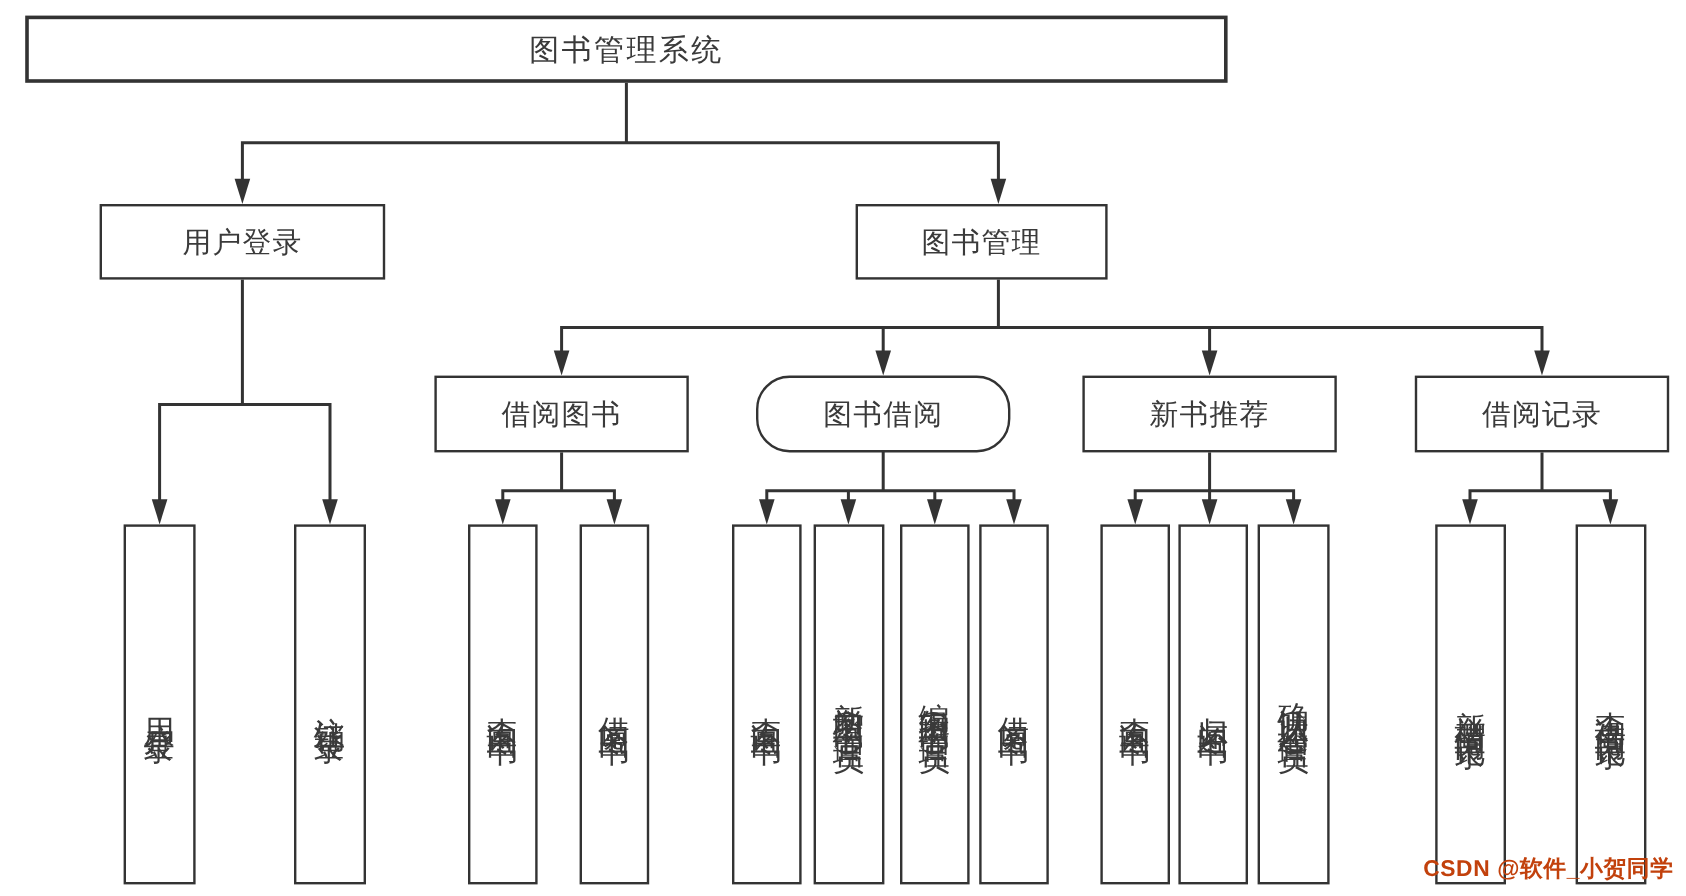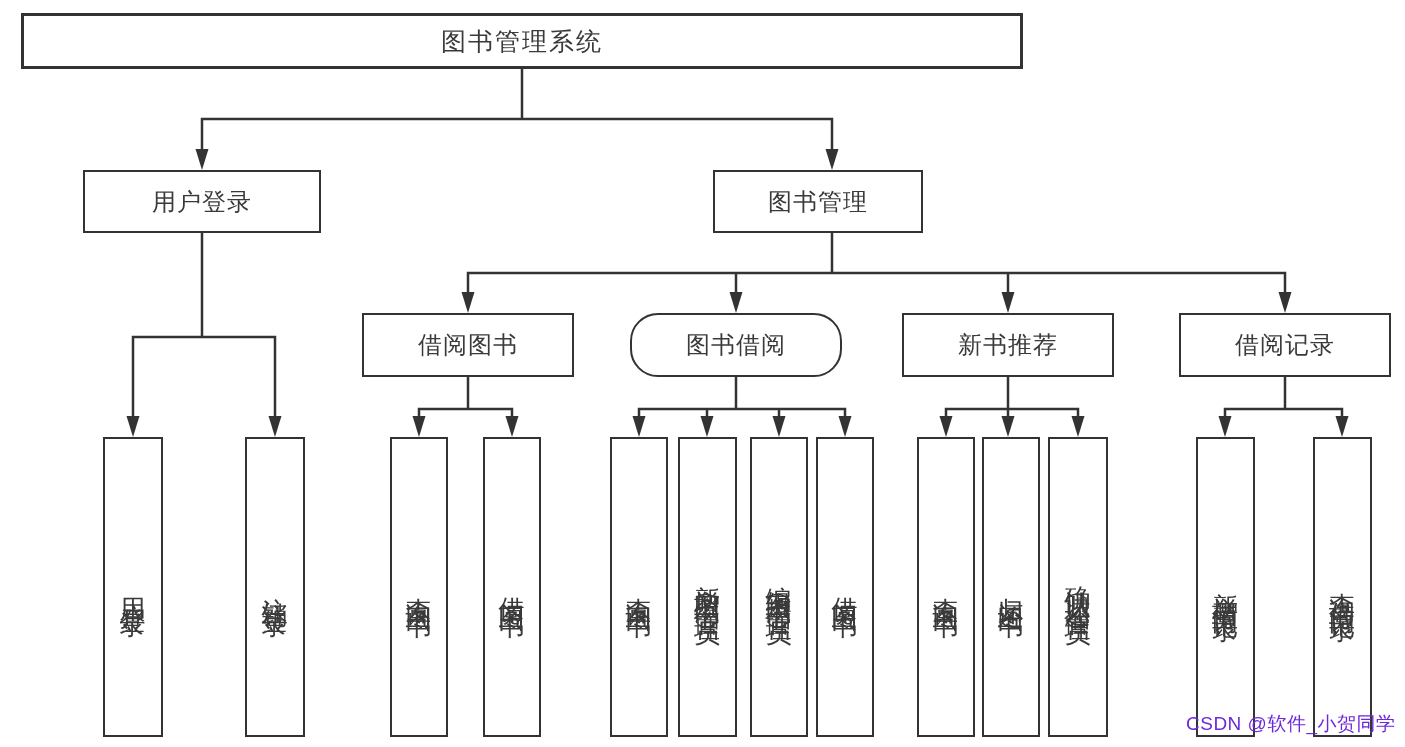--- a/index.html
+++ b/index.html
@@ -49,23 +49,24 @@
     font-size: 26px;
     letter-spacing: 5px;
     line-height: 1;
   }
   .watermark {
     position: absolute;
     left: 1186px;
     top: 711px;
     z-index: 5;
     font-size: 19px;
-    color: #6d28d9;
+    color: #c2410c;
     letter-spacing: 0.5px;
     white-space: nowrap;
+    font-weight: bold;
   }
 </style>
 </head>
 <body>
 
 <div id="canvas">
 
   <svg id="connectors" width="1405" height="747" viewBox="0 0 1405 747">
     <g stroke="#333333" stroke-width="2.5" fill="none" stroke-linecap="square">
 

